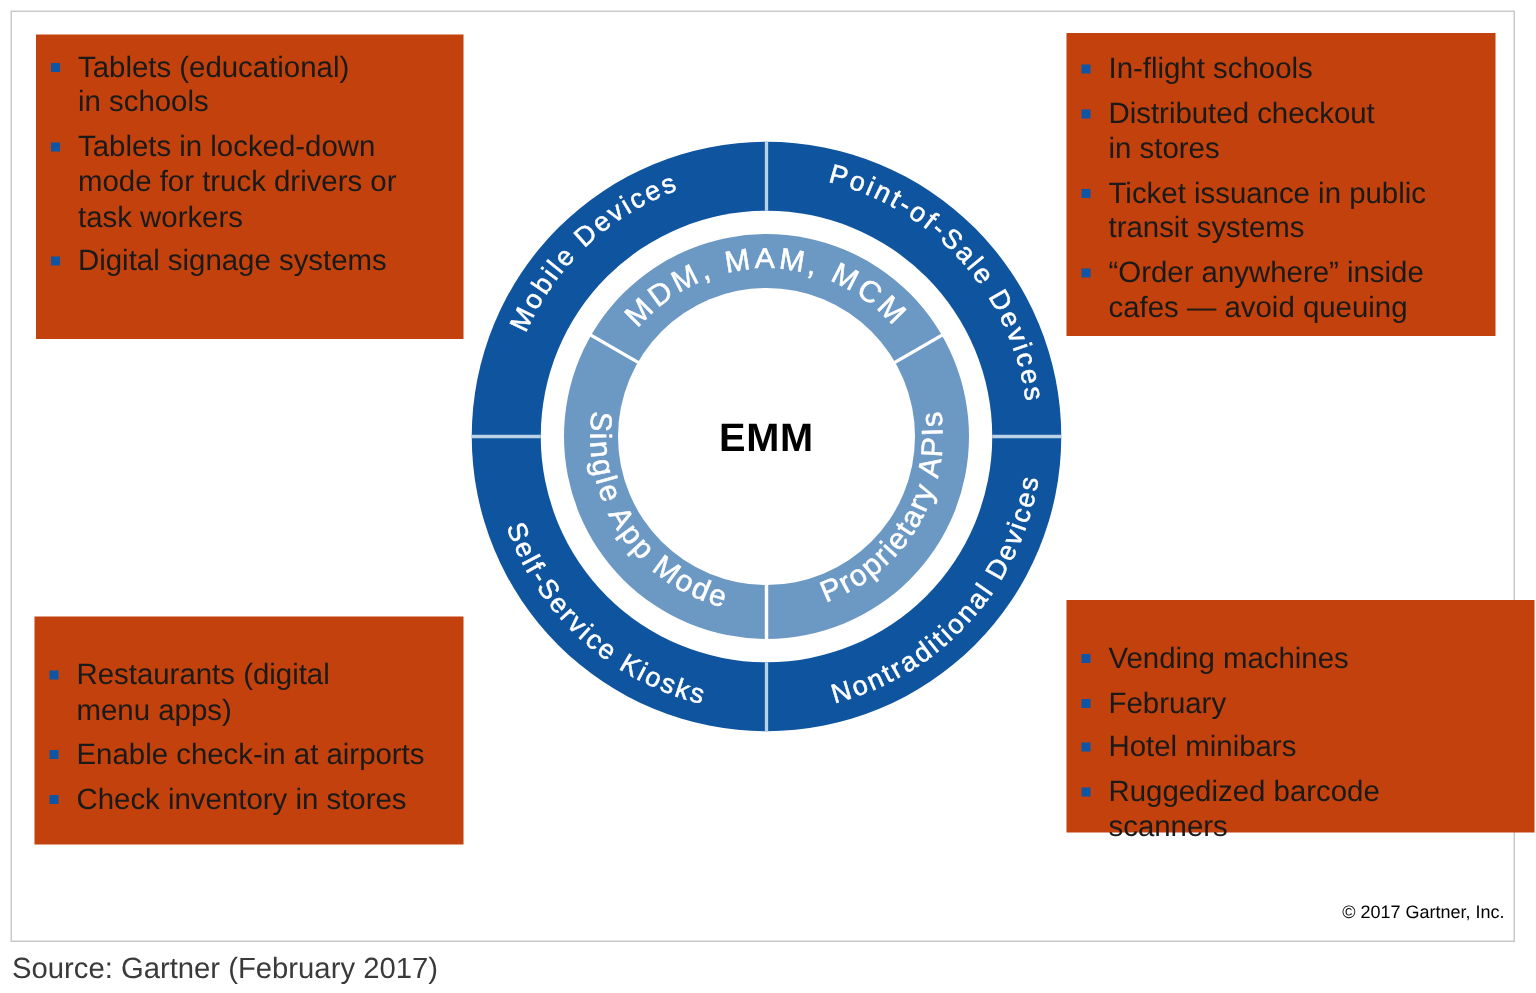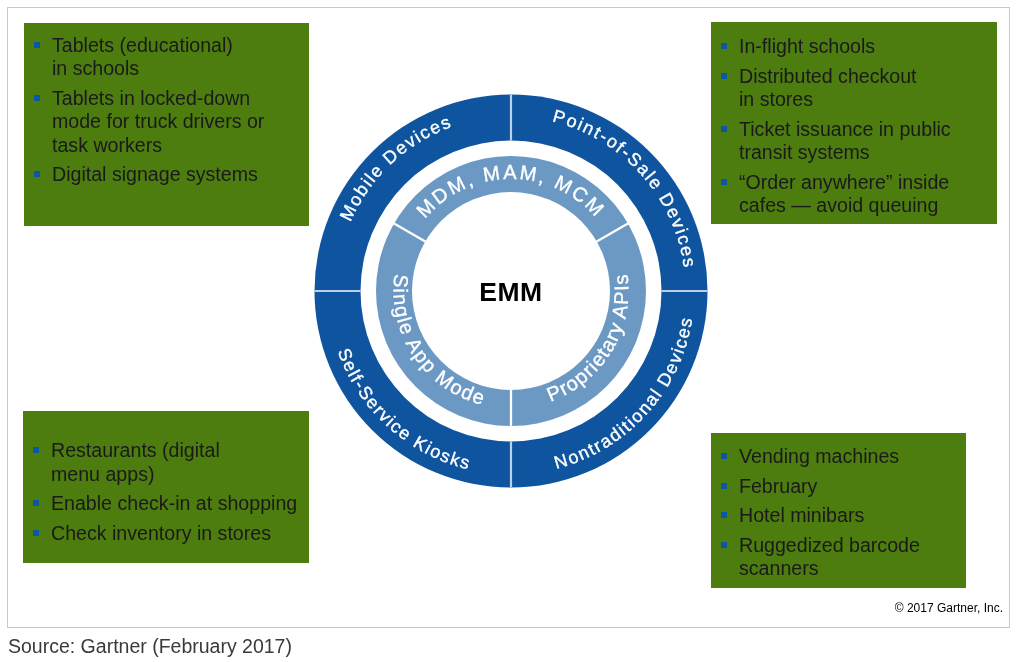--- a/index.html
+++ b/index.html
@@ -1,24 +1,24 @@
 <!DOCTYPE html>
 <html><head>
 <meta charset="utf-8">
 <style>
 html,body{margin:0;padding:0}
 body{width:1024px;height:662px;position:relative;background:#fff;font-family:"Liberation Sans",sans-serif;overflow:hidden}
 .frame{position:absolute;left:7px;top:7px;width:1001px;height:619px;border:1px solid #c9c9c9}
-.box{position:absolute;background:#4d7c0f;box-sizing:border-box;padding:9px 0 0 9px}
+.box{position:absolute;background:#c2410c;box-sizing:border-box;padding:9px 0 0 9px}
 .box .item{position:relative;padding-left:19px;margin-bottom:6px;font-size:19.6px;line-height:23.5px;color:#1a1a1a}
 .box .item:before{content:"";position:absolute;left:1px;top:8px;width:6px;height:6px;background:#0e56a5}
 .tl{left:24px;top:23px;width:285px;height:203px;padding-top:10.5px}
 .tr{left:711px;top:22px;width:286px;height:202px;padding-top:13px}
 .bl{left:23px;top:411px;width:286px;height:152px;padding-top:28px}
-.br{left:711px;top:433px;width:255px;height:155px;padding-top:12px}
+.br{left:711px;top:400px;width:312px;height:155px;padding-top:28px}
 .donut{position:absolute;left:311px;top:91px}
 .copyright{position:absolute;right:21px;top:601px;font-size:12px;color:#000000}
 .source{position:absolute;left:8px;top:635.5px;font-size:19.5px;line-height:20px;color:#3a3a3a}
 </style>
 </head>
 <body>
 <div class="frame"></div>
 
 <div class="box tl">
   <div class="item">Tablets (educational)<br>in schools</div>
@@ -28,21 +28,21 @@
 
 <div class="box tr">
   <div class="item">In-flight schools</div>
   <div class="item">Distributed checkout<br>in stores</div>
   <div class="item">Ticket issuance in public<br>transit systems</div>
   <div class="item">“Order anywhere” inside<br>cafes — avoid queuing</div>
 </div>
 
 <div class="box bl">
   <div class="item">Restaurants (digital<br>menu apps)</div>
-  <div class="item">Enable check-in at shopping</div>
+  <div class="item">Enable check-in at airports</div>
   <div class="item">Check inventory in stores</div>
 </div>
 
 <div class="box br">
   <div class="item">Vending machines</div>
   <div class="item">February</div>
   <div class="item">Hotel minibars</div>
   <div class="item">Ruggedized barcode<br>scanners</div>
 </div>
 

